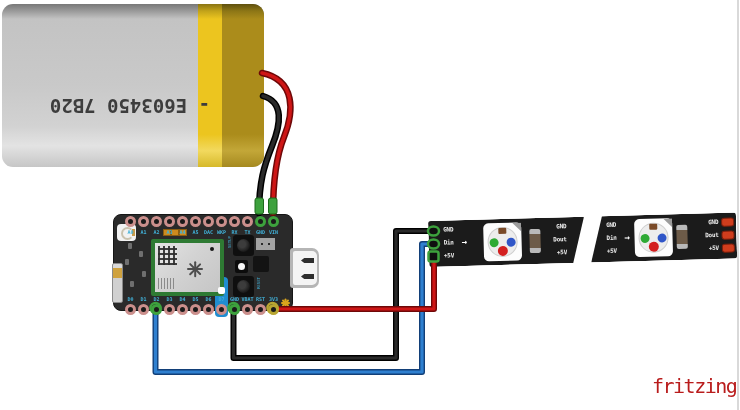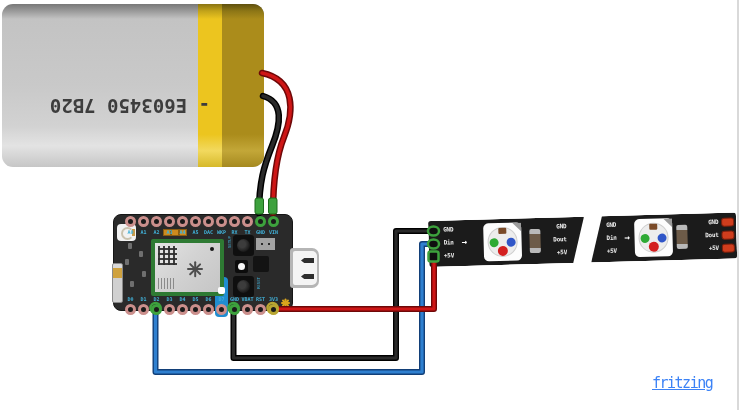--- a/index.html
+++ b/index.html
@@ -97,22 +97,22 @@
   .np-b{right:1px;top:10px;width:9px;height:9px;background:#3056c8;}
   .np-r{left:9px;bottom:0px;width:10px;height:10px;background:#d32020;}
   .np-chip{position:absolute;left:10px;top:0px;width:8px;height:6px;background:#7a4a28;border-radius:1px;}
   .strip-cap{position:absolute;top:11px;width:11px;height:24px;border-radius:2px;
     background:linear-gradient(180deg,#b9b9b9 0 5px,#6d5b48 5px 19px,#b9b9b9 19px 100%);}
   .strip-pad{position:absolute;left:133px;width:11px;height:7px;background:#cf3d1d;
     border:1px solid #7e1f0c;border-radius:3px;}
 
   .wires{position:absolute;left:0;top:0;pointer-events:none;}
 
-  .fritzing{position:absolute;left:652px;top:374px;font-size:15px;color:#3b82f6;letter-spacing:-1.5px;
-    font-family:"DejaVu Sans Mono",monospace;text-decoration:underline;}
+  .fritzing{position:absolute;left:652px;top:374px;font-size:20px;color:#b91c1c;letter-spacing:-1.5px;
+    font-family:"DejaVu Sans Mono",monospace;}
 </style>
 </head>
 <body>
 
 <div class="stage">
 
   <div class="battery">
     <div class="gold-bright"></div>
     <div class="gold-dark"></div>
     <div class="battery-text">

